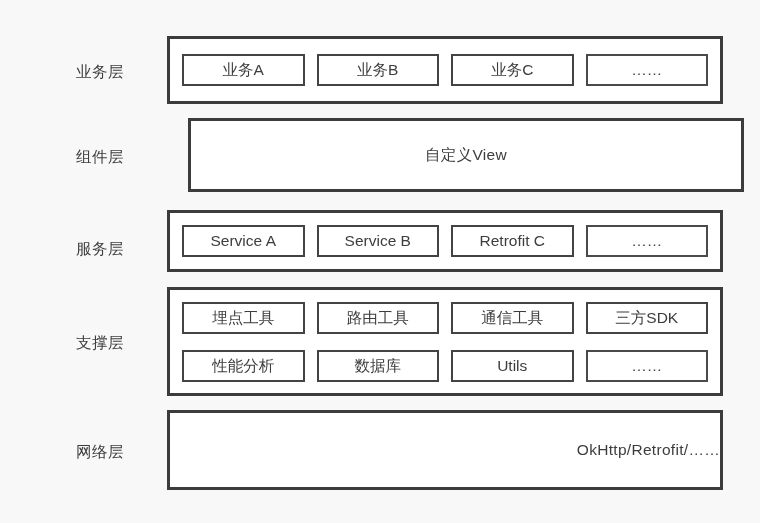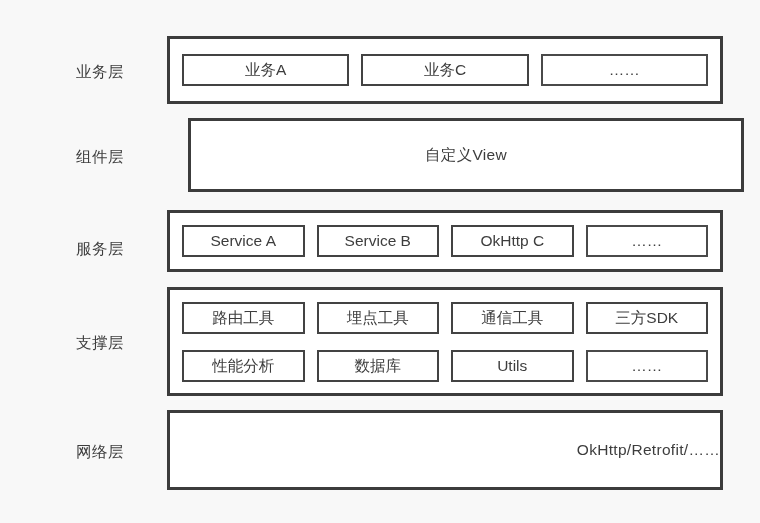--- a/index.html
+++ b/index.html
@@ -114,51 +114,52 @@
 </head>
 <body>
 
 <div id="diagram">
 
   <div class="layer-row" id="row-business">
     <div class="layer-label">业务层</div>
     <div class="layer-box">
       <div class="cells">
         <div class="cell">业务A</div>
+        <div class="cell">业务B</div>
         <div class="cell">业务C</div>
         <div class="cell ellipsis">……</div>
       </div>
     </div>
   </div>
 
   <div class="layer-row" id="row-component">
     <div class="layer-label">组件层</div>
     <div class="layer-box">
       <div class="wide-text">自定义View</div>
     </div>
   </div>
 
   <div class="layer-row" id="row-service">
     <div class="layer-label">服务层</div>
     <div class="layer-box">
       <div class="cells">
         <div class="cell">Service A</div>
         <div class="cell">Service B</div>
-        <div class="cell">OkHttp C</div>
+        <div class="cell">Retrofit C</div>
         <div class="cell ellipsis">……</div>
       </div>
     </div>
   </div>
 
   <div class="layer-row" id="row-support">
     <div class="layer-label">支撑层</div>
     <div class="layer-box">
       <div class="cells">
+        <div class="cell">埋点工具</div>
         <div class="cell">路由工具</div>
-        <div class="cell">埋点工具</div>
         <div class="cell">通信工具</div>
         <div class="cell">三方SDK</div>
       </div>
       <div class="cells">
         <div class="cell">性能分析</div>
         <div class="cell">数据库</div>
         <div class="cell">Utils</div>
         <div class="cell ellipsis">……</div>
       </div>
     </div>

